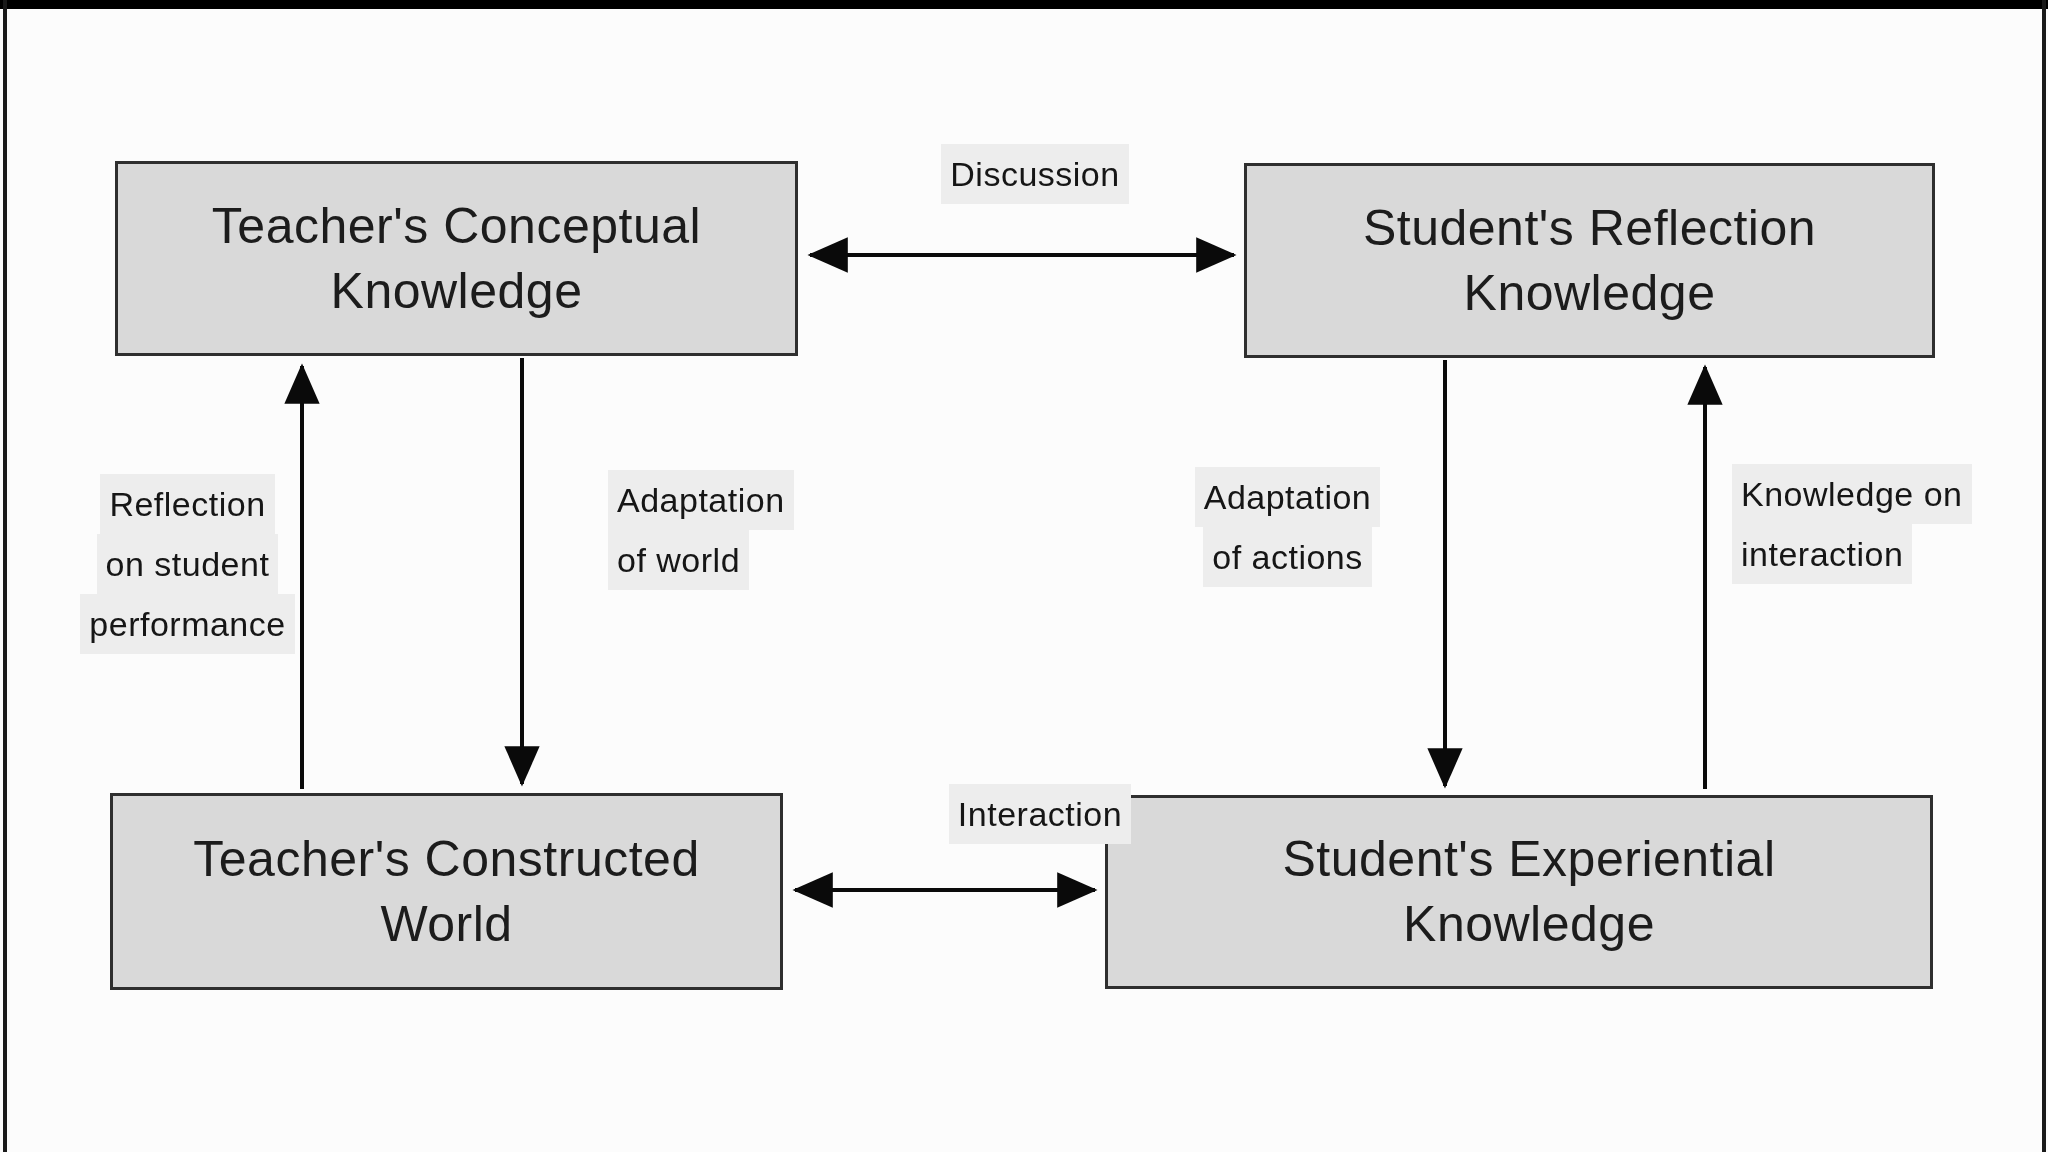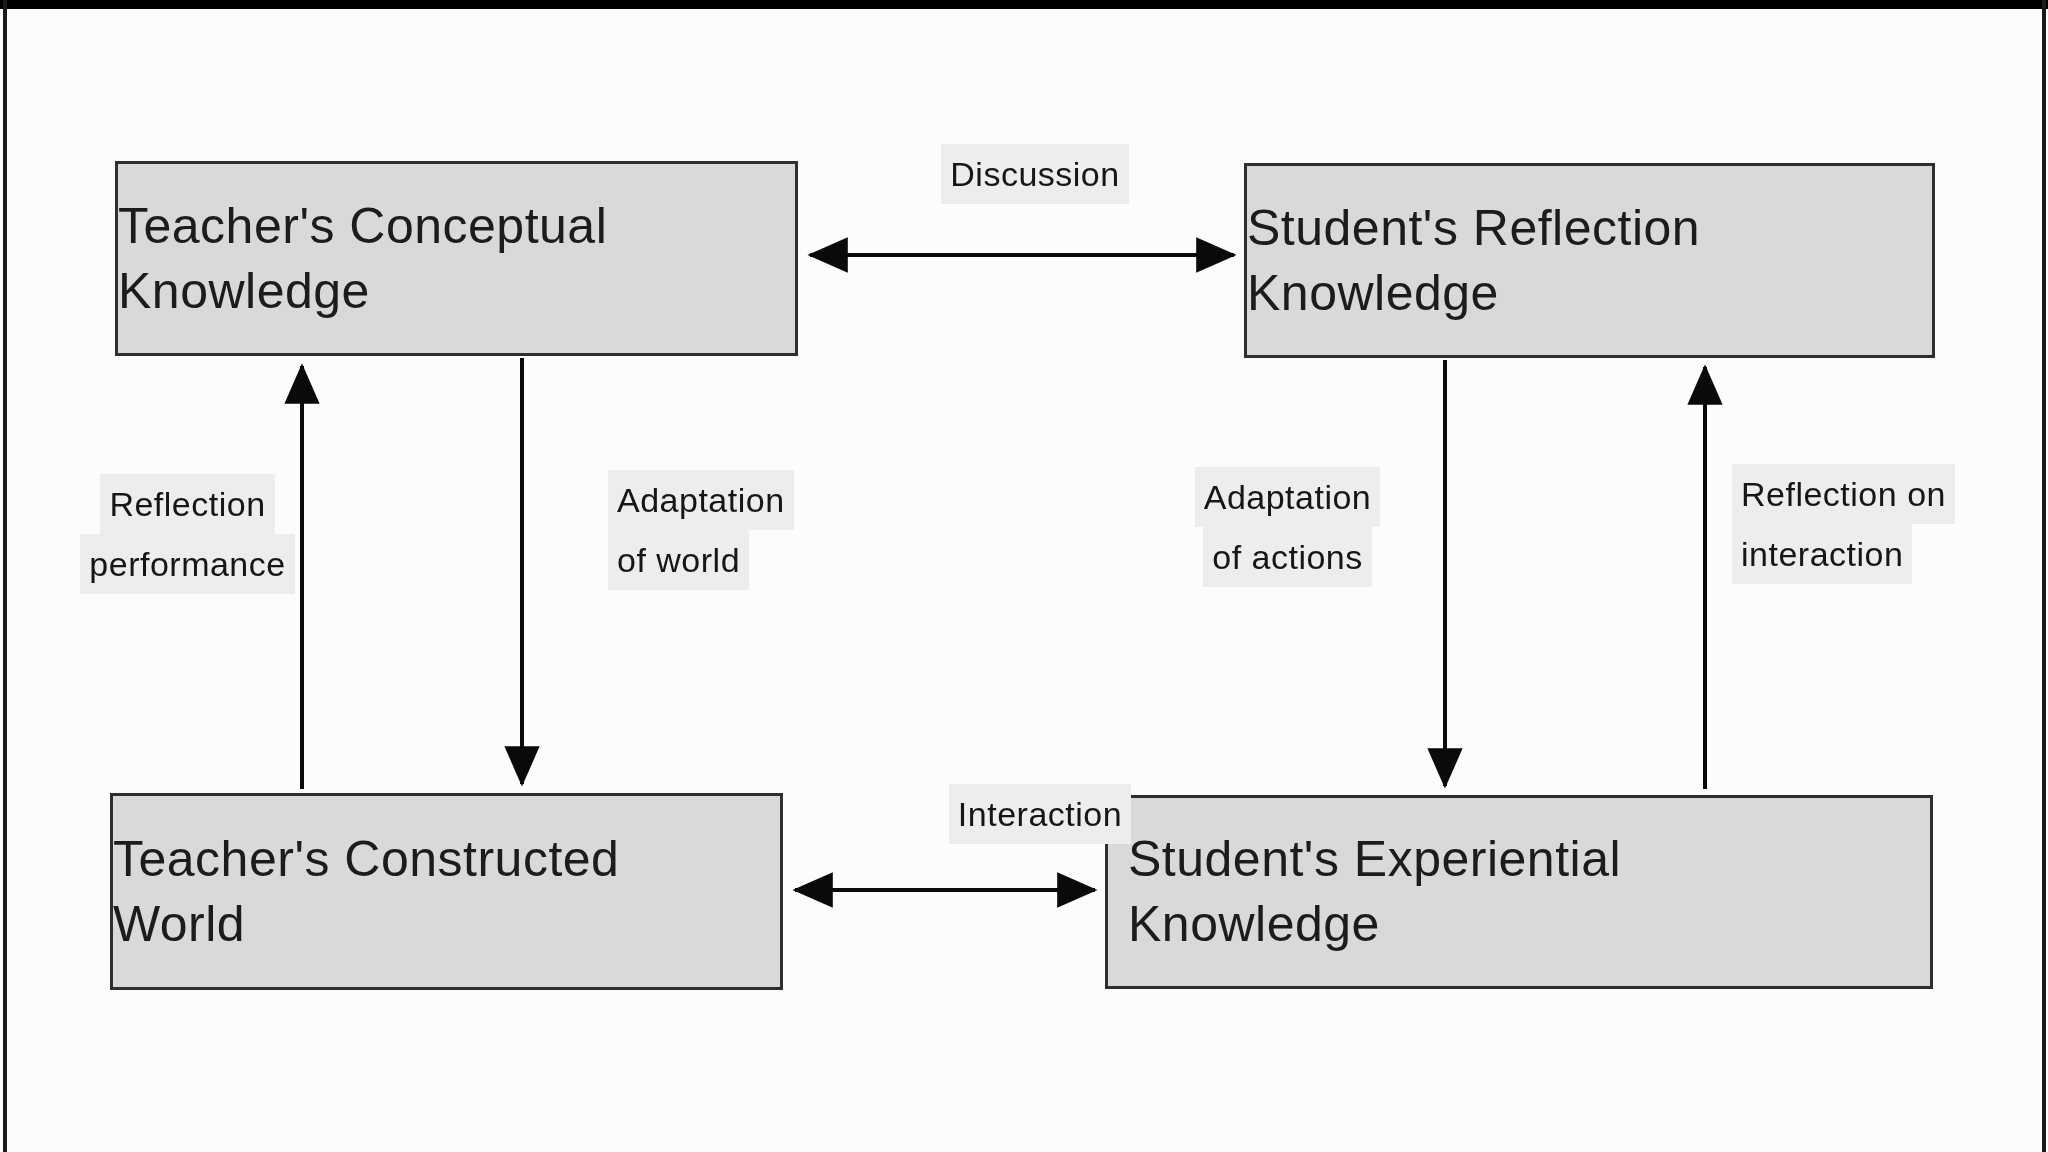--- a/index.html
+++ b/index.html
@@ -17,21 +17,21 @@
   .frame-right { right:2px; top:0; bottom:0; width:4px; background:#1a1a1a; }
 
   
   svg.arrows { position:absolute; left:0; top:0; width:2048px; height:1152px; }
   svg.arrows line { stroke:#0a0a0a; stroke-width:4; }
 
   
   .node {
     position:absolute; box-sizing:border-box;
     background:#d9d9d9; border:3px solid #2f2f2f;
-    display:flex; flex-direction:column; align-items:flex-start; justify-content:center;
+    display:flex; flex-direction:column; align-items:center; justify-content:center;
     font-size:50px; line-height:65px; color:#1c1c1c; text-align:center;
     letter-spacing:0.5px;
   }
   .node-tl { left:115px;  top:161px; width:683px; height:195px; }
   .node-tr { left:1244px; top:163px; width:691px; height:195px; }
   .node-bl { left:110px;  top:793px; width:673px; height:197px; }
   .node-br { left:1105px; top:795px; width:828px; height:194px;padding-left:20px; }
 
   
   .edge-label {
@@ -99,31 +99,32 @@
   <div class="edge-label center label-discussion">
     <span class="ln">Discussion</span>
   </div>
 
   <div class="edge-label center label-interaction">
     <span class="ln">Interaction</span>
   </div>
 
   <div class="edge-label center label-reflection-performance">
     <span class="ln">Reflection</span>
+    <span class="ln">on student</span>
     <span class="ln">performance</span>
   </div>
 
   <div class="edge-label left label-adaptation-world">
     <span class="ln">Adaptation</span>
     <span class="ln">of world</span>
   </div>
 
   <div class="edge-label center label-adaptation-actions">
     <span class="ln">Adaptation</span>
     <span class="ln">of actions</span>
   </div>
 
   <div class="edge-label left label-reflection-interaction">
-    <span class="ln">Reflection on</span>
+    <span class="ln">Knowledge on</span>
     <span class="ln">interaction</span>
   </div>
 
 </div>
 
 </body></html>

